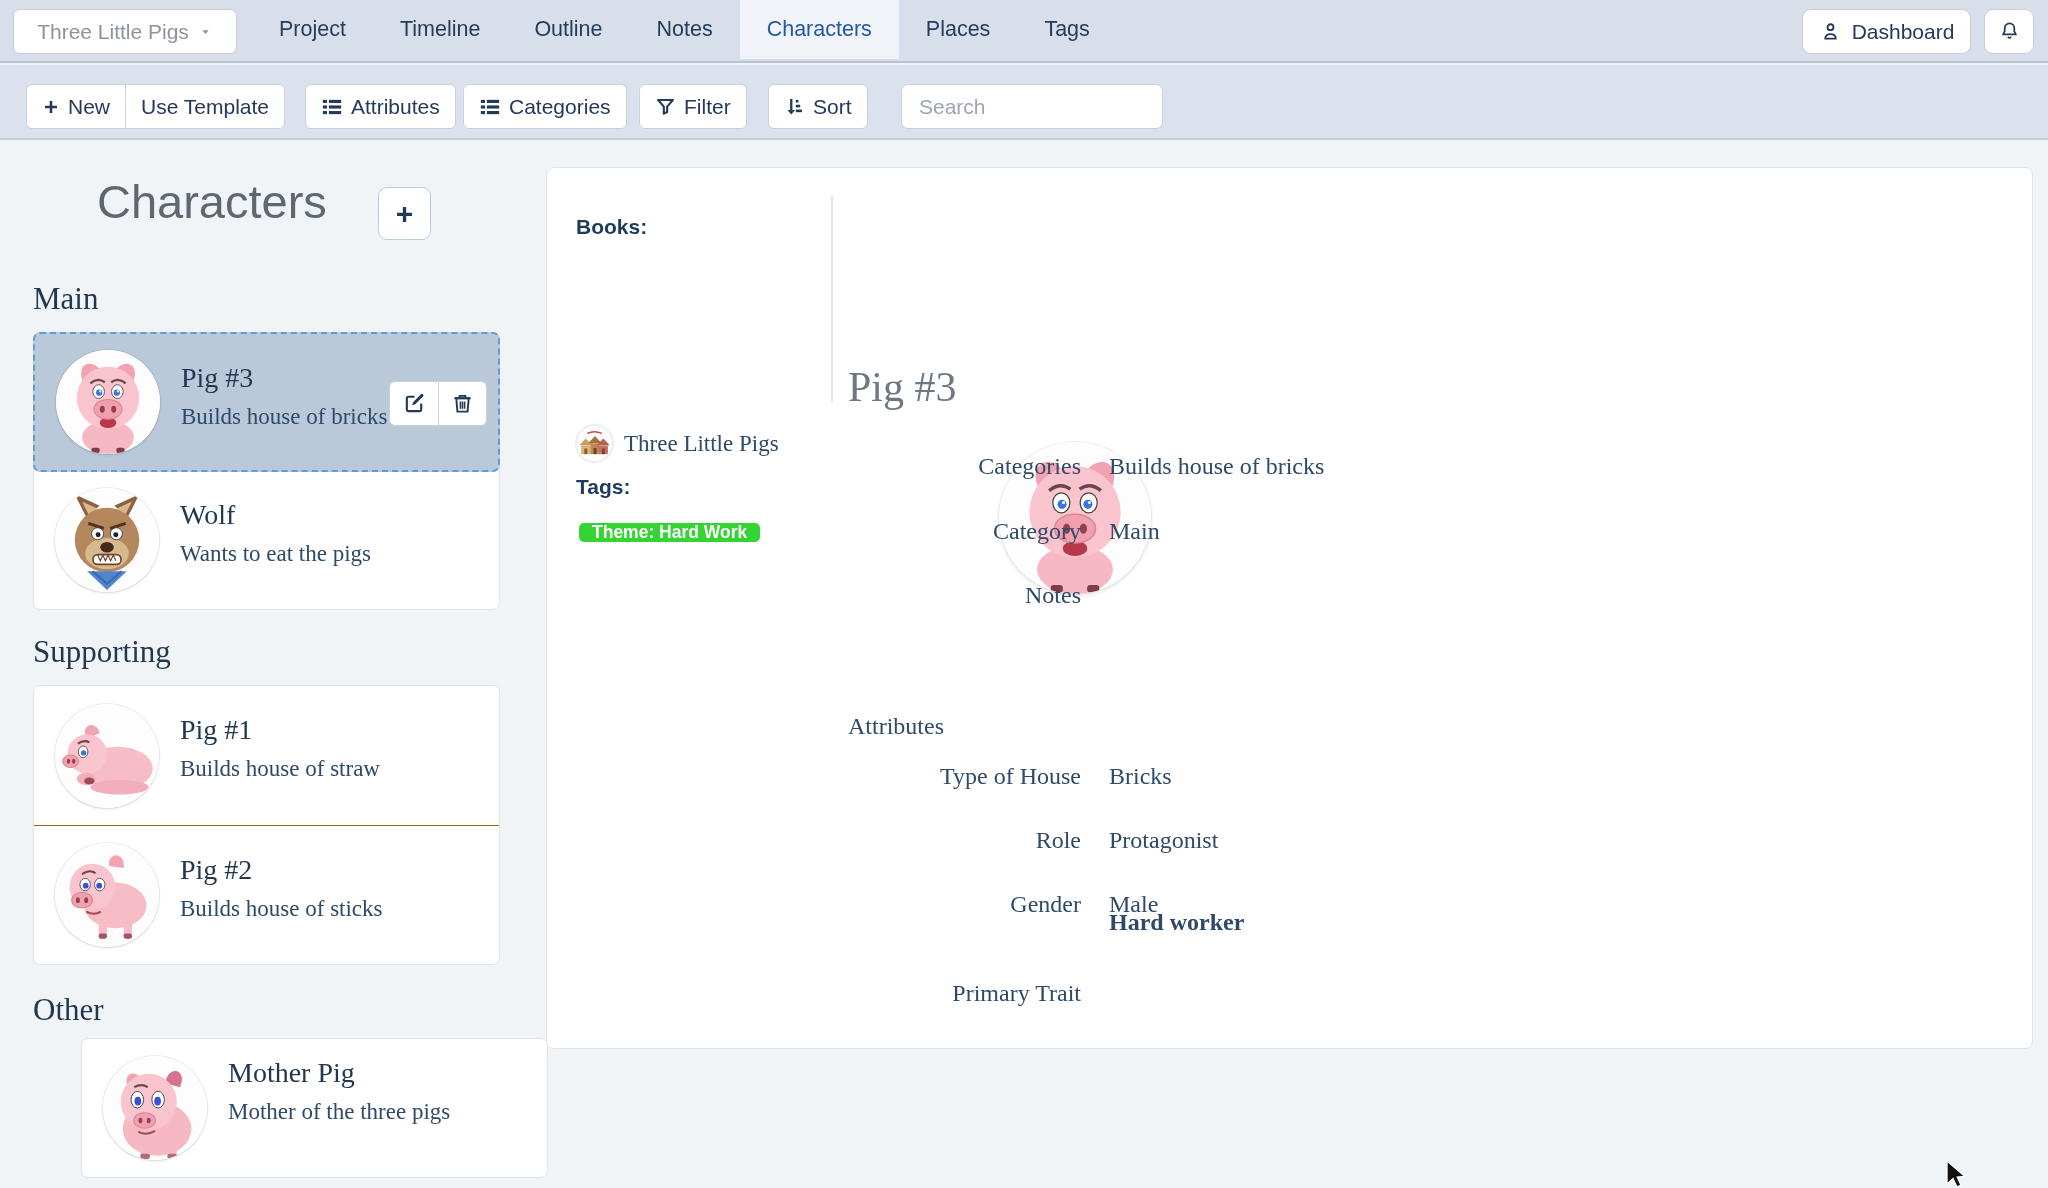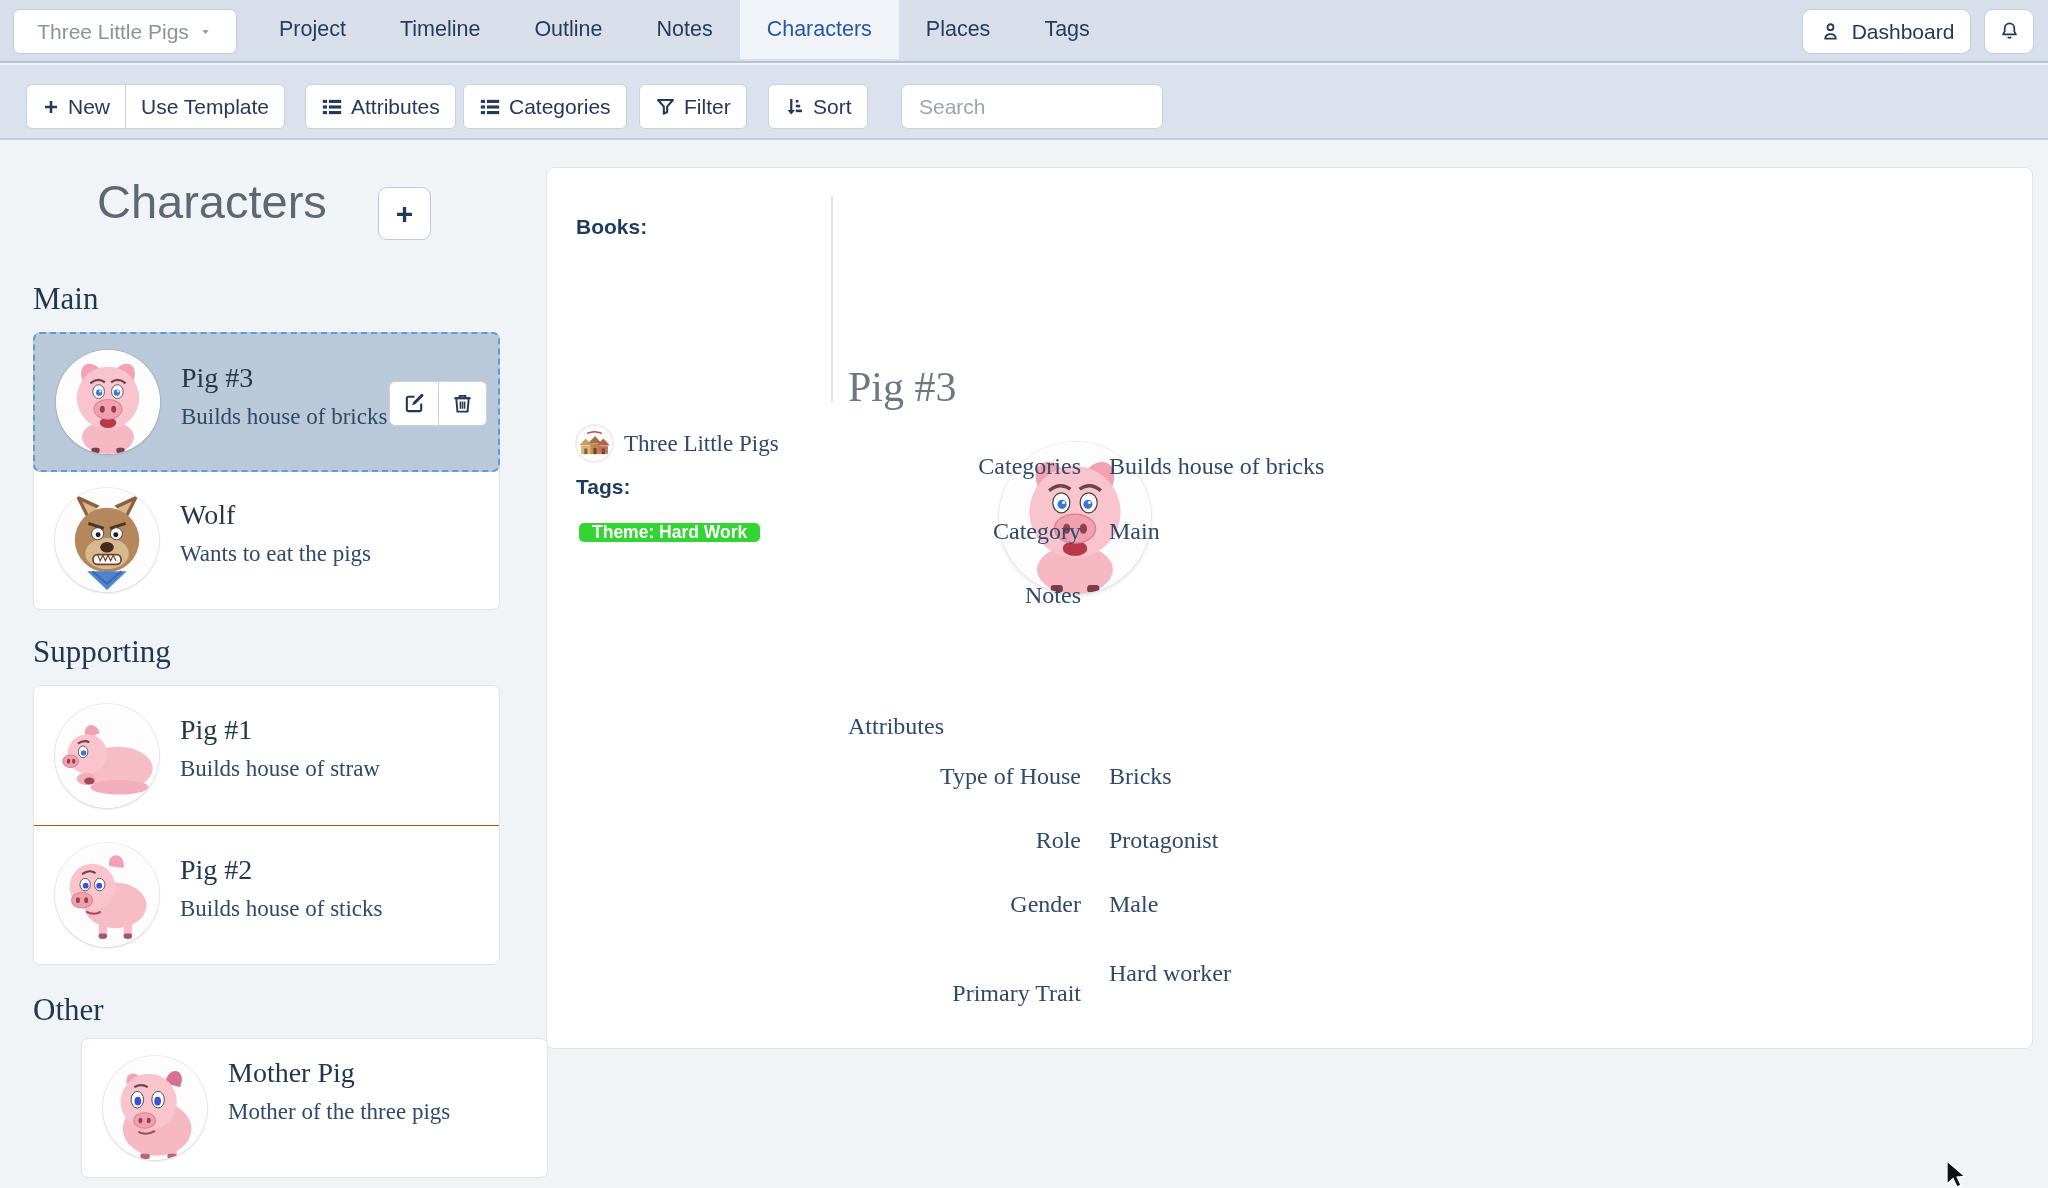--- a/index.html
+++ b/index.html
@@ -498,20 +498,20 @@
   <div class="f-label serif" style="top:595px;">Type of House</div>
   <div class="f-value serif" style="top:595px;">Bricks</div>
 
   <div class="f-label serif" style="top:659px;">Role</div>
   <div class="f-value serif" style="top:659px;">Protagonist</div>
 
   <div class="f-label serif" style="top:723px;">Gender</div>
   <div class="f-value serif" style="top:723px;">Male</div>
 
   <div class="f-label serif" style="top:788px;margin-top:24px;">Primary Trait</div>
-  <div class="f-value serif" style="top:792px;">Hard worker</div>
+  <div class="f-value serif" style="top:741px;font-weight:bold;">Hard worker</div>
 </div>
 
 <div class="mouse-cursor">
   <svg width="26" height="30" viewBox="0 0 26 30">
     <path d="M2 1 L2 24 L8 18.5 L12 27 L16 25.2 L12.2 17 L20 16.5 Z" fill="#111" stroke="#fff" stroke-width="1.3"></path>
   </svg>
 </div>
 
 </body></html>

